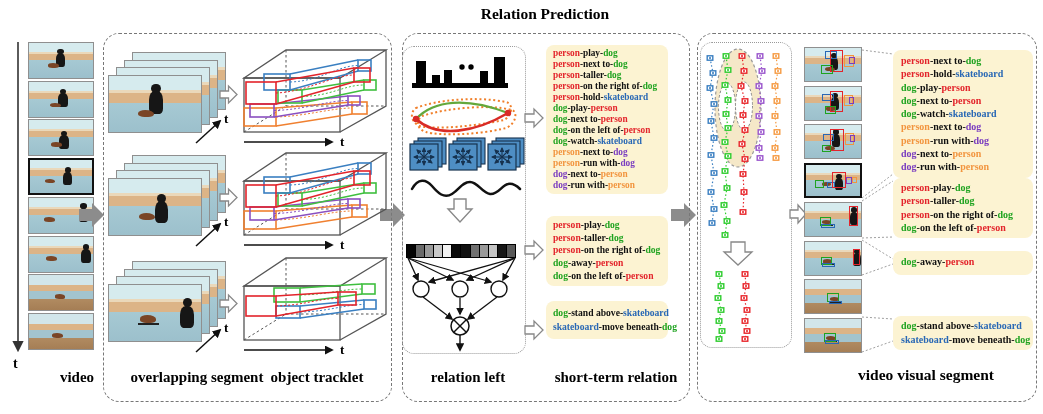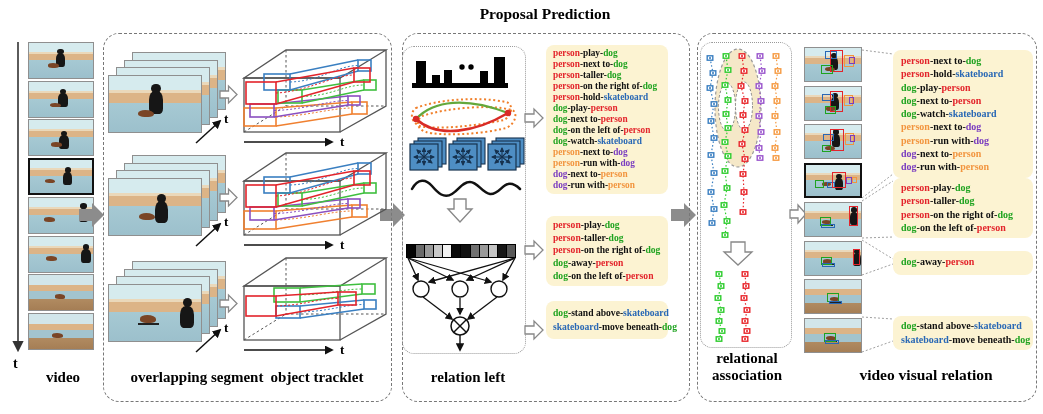--- a/index.html
+++ b/index.html
@@ -78,37 +78,37 @@
         <div class="pbody" style="left: 81.5%; top: 35%; width: 15%; height: 40%;"></div>
         <div class="dog" style="left: 26%; top: 56%; width: 17%; height: 13%;"></div>
       </div>
       <div class="scene scene-late" style="left: 28px; top: 274.2px; width: 66px; height: 37px;">
         <div class="dog" style="left: 40%; top: 54%; width: 17%; height: 13%;"></div>
       </div>
       <div class="scene scene-late" style="left: 28px; top: 312.9px; width: 66px; height: 37px;">
         <div class="dog" style="left: 36%; top: 56%; width: 17%; height: 13%;"></div>
       </div>
     </div>
-  <div class="lbl" style="left:28px;top:369px;width:70px;">video</div>
+  <div class="lbl" style="left:42px;top:369px;width:70px;">video</div>
 
   <svg class="abs" style="left:79px;top:202px;" width="26" height="26">
       <polygon points="0,7 13,7 13,1 25,13 13,25 13,19 0,19" fill="#8c8c8c"></polygon>
     </svg>
   <svg class="abs" style="left:380px;top:202px;" width="26" height="26">
       <polygon points="0,7 13,7 13,1 25,13 13,25 13,19 0,19" fill="#8c8c8c"></polygon>
     </svg>
   <svg class="abs" style="left:671px;top:202px;" width="26" height="26">
       <polygon points="0,7 13,7 13,1 25,13 13,25 13,19 0,19" fill="#8c8c8c"></polygon>
     </svg>
 
   <div class="sec" style="left:103px;top:33px;width:289px;height:369px;"></div>
   <div class="sec" style="left:402px;top:33px;width:288px;height:369px;"></div>
   <div class="sec" style="left:697px;top:33px;width:340px;height:369px;"></div>
 
-  <div class="sec-title" style="left:400px;width:290px;">Proposal Prediction</div>
+  <div class="sec-title" style="left:400px;width:290px;">Relation Prediction</div>
 
   <div id="s1-stacks">
       <div class="scene" style="left: 132px; top: 51.9px; width: 94px; height: 58px;"></div>
       <div class="scene" style="left: 124px; top: 59.6px; width: 94px; height: 58px;"></div>
       <div class="scene" style="left: 116px; top: 67.3px; width: 94px; height: 58px;"></div>
       <div class="scene" style="left: 108px; top: 75px; width: 94px; height: 58px;">
         <div class="phead" style="left: 46%; top: 14%; width: 10%; height: 16%;"></div>
         <div class="pbody" style="left: 43.5%; top: 27%; width: 15%; height: 40%;"></div>
         <div class="dog" style="left: 32%; top: 60%; width: 17%; height: 13%;"></div>
       </div>
@@ -377,20 +377,21 @@
       <div class="rel-line" style="font-size: 9.6px; line-height: 12.7px;"><span style="color: rgb(227, 36, 43);">person</span><span style="color: rgb(17, 17, 17);">-on the right of-</span><span style="color: rgb(31, 163, 32);">dog</span></div>
       <div class="rel-line" style="font-size: 9.6px; line-height: 12.7px;"><span style="color: rgb(31, 163, 32);">dog</span><span style="color: rgb(17, 17, 17);">-away-</span><span style="color: rgb(227, 36, 43);">person</span></div>
       <div class="rel-line" style="font-size: 9.6px; line-height: 12.7px;"><span style="color: rgb(31, 163, 32);">dog</span><span style="color: rgb(17, 17, 17);">-on the left of-</span><span style="color: rgb(227, 36, 43);">person</span></div>
     </div>
   <div id="ybox-st3" class="ybox" style="left:546px;top:301px;width:122px;height:38px;padding:5px 7px;">
       <div class="rel-line" style="font-size: 9.6px; line-height: 13.5px;"><span style="color: rgb(31, 163, 32);">dog</span><span style="color: rgb(17, 17, 17);">-stand above-</span><span style="color: rgb(41, 104, 181);">skateboard</span></div>
       <div class="rel-line" style="font-size: 9.6px; line-height: 13.5px;"><span style="color: rgb(41, 104, 181);">skateboard</span><span style="color: rgb(17, 17, 17);">-move beneath-</span><span style="color: rgb(31, 163, 32);">dog</span></div>
     </div>
 
   <div class="lbl" style="left:398px;top:369px;width:140px;">relation left</div>
+  <div class="lbl" style="left:536px;top:369px;width:160px;">short-term relation</div>
 
   <div class="dotbox" style="left:700px;top:42px;width:92px;height:306px;"></div>
   <svg id="assoc" class="abs" style="left:702px;top:42px;" width="90" height="306">
       <ellipse cx="36" cy="66" rx="23" ry="59" fill="#f5e8c8" stroke="#999" stroke-width="1.2" stroke-dasharray="3,2.5"></ellipse>
       <ellipse cx="25" cy="65" rx="8.5" ry="24" fill="#fff" stroke="#888" stroke-width="1" stroke-dasharray="2.5,2"></ellipse>
       <ellipse cx="42" cy="64" rx="8.5" ry="24" fill="#fff" stroke="#888" stroke-width="1" stroke-dasharray="2.5,2"></ellipse>
       <path d="M8,16 L11,31 L8,46 L12,62 L9,79 L12,96 L9,113 L12,131 L9,150 L12,167 L10,181" fill="none" stroke="#3a7fc1" stroke-width="1.2" stroke-dasharray="1.5,2.2"></path>
       <rect x="5.2" y="13.8" width="5.6" height="4.4" fill="#fff" stroke="#3a7fc1" stroke-width="1.4"></rect>
       <rect x="7" y="15.2" width="2" height="1.6" fill="#3a7fc1"></rect>
       <rect x="8.2" y="28.8" width="5.6" height="4.4" fill="#fff" stroke="#3a7fc1" stroke-width="1.4"></rect>
@@ -636,16 +637,15 @@
       <div class="rel-line" style="font-size: 10px; line-height: 13.4px;"><span style="color: rgb(31, 163, 32);">dog</span><span style="color: rgb(17, 17, 17);">-on the left of-</span><span style="color: rgb(227, 36, 43);">person</span></div>
     </div>
   <div id="ybox-f3" class="ybox" style="left:893px;top:251px;width:140px;height:24px;padding:4px 8px;">
       <div class="rel-line" style="font-size: 10px; line-height: 14px;"><span style="color: rgb(31, 163, 32);">dog</span><span style="color: rgb(17, 17, 17);">-away-</span><span style="color: rgb(227, 36, 43);">person</span></div>
     </div>
   <div id="ybox-f4" class="ybox" style="left:893px;top:316px;width:140px;height:34px;padding:3px 8px;">
       <div class="rel-line" style="font-size: 10px; line-height: 13.6px;"><span style="color: rgb(31, 163, 32);">dog</span><span style="color: rgb(17, 17, 17);">-stand above-</span><span style="color: rgb(41, 104, 181);">skateboard</span></div>
       <div class="rel-line" style="font-size: 10px; line-height: 13.6px;"><span style="color: rgb(41, 104, 181);">skateboard</span><span style="color: rgb(17, 17, 17);">-move beneath-</span><span style="color: rgb(31, 163, 32);">dog</span></div>
     </div>
 
-  <div class="lbl" style="left:698px;top:350px;width:98px;">relational association</div>
-  <div class="lbl" style="left:840px;top:366px;width:172px;font-size:15.5px;">video visual relation</div>
+  <div class="lbl" style="left:840px;top:366px;width:172px;font-size:15.5px;">video visual segment</div>
 
 </div>
 
 </body></html>

